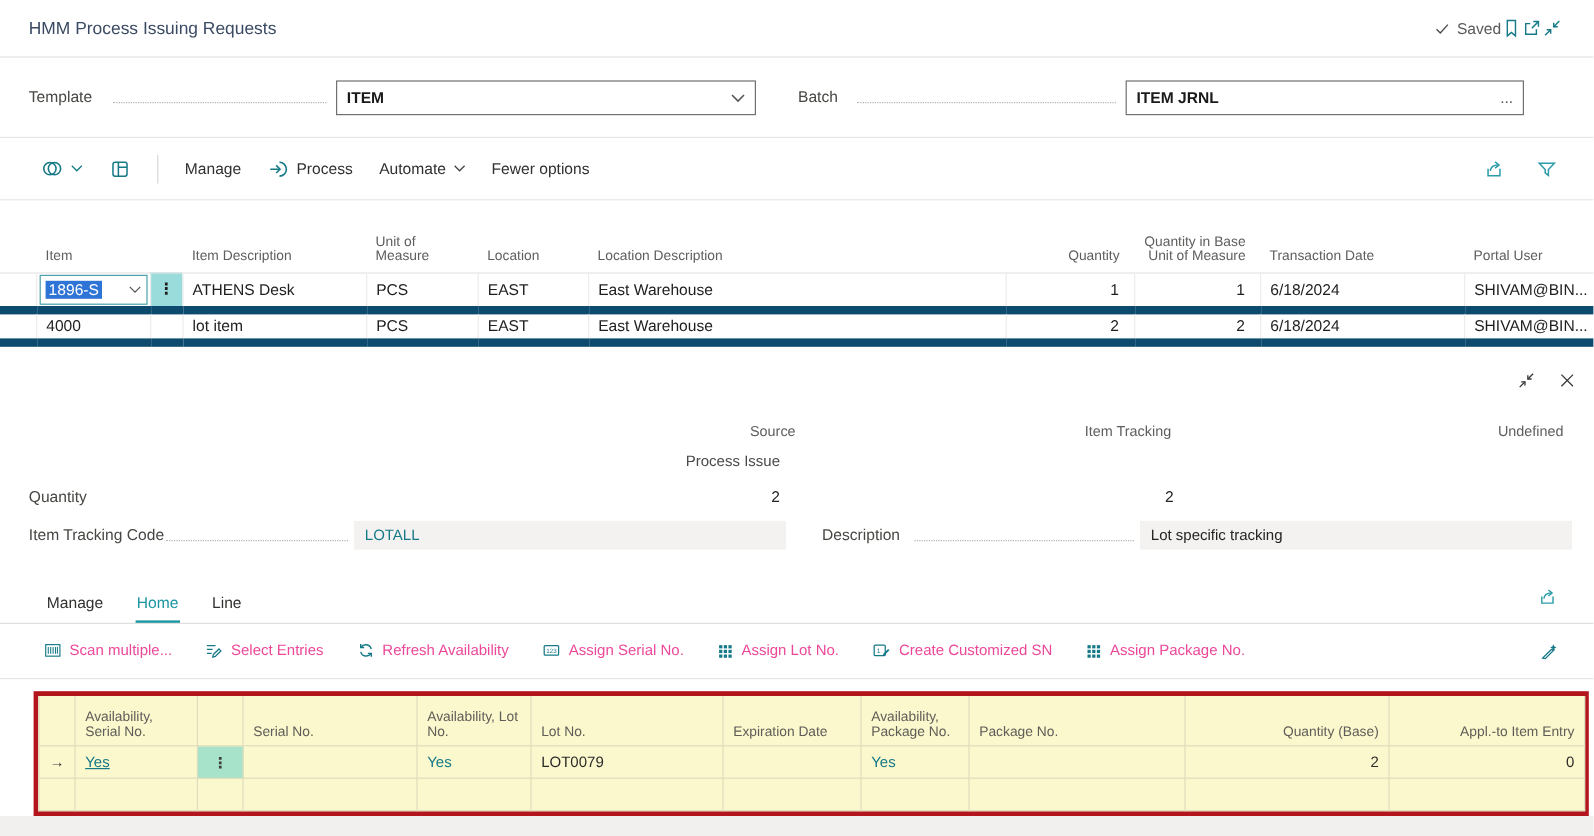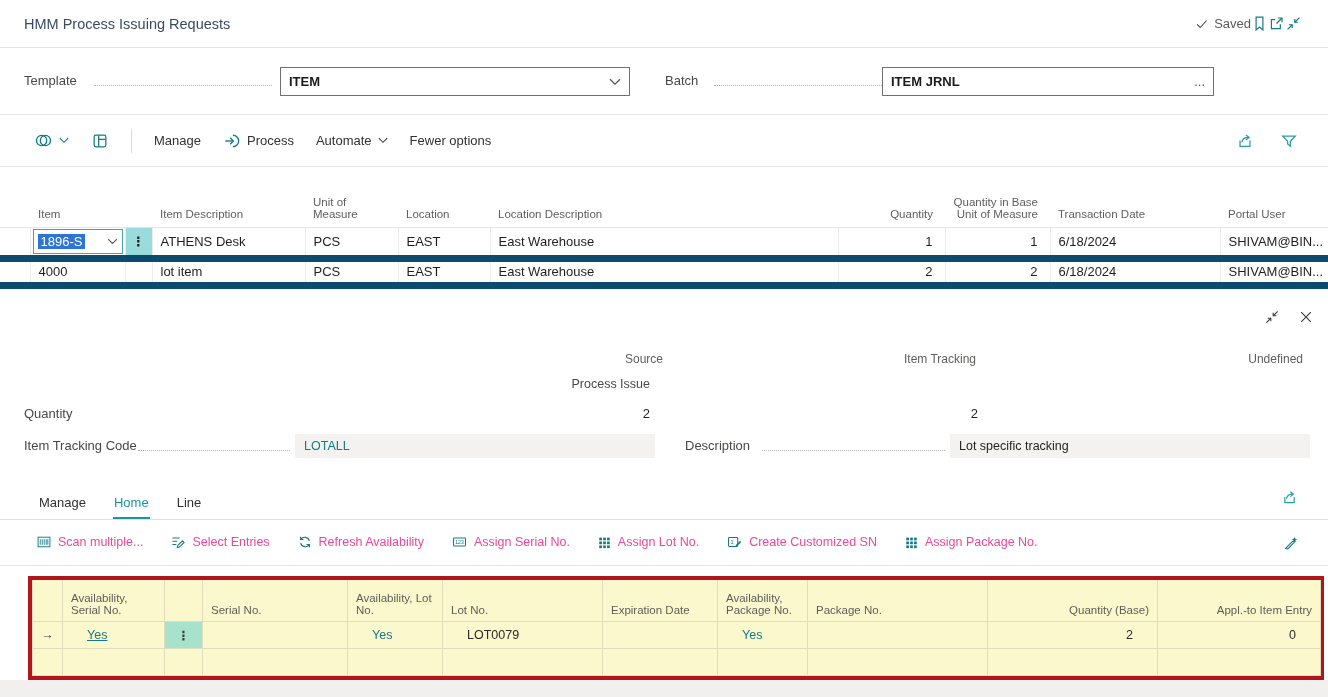--- a/index.html
+++ b/index.html
@@ -87,21 +87,21 @@
   .actions-right { position:absolute; right:28px; top:14px; }
 
   .grid-gap { height:10px; }
 
   
   .grid-wrap { margin-left:28px; width:1296px; border:4px solid #b3151c; background:#fbf8cd; }
   .tg { width:100%; border-collapse:collapse; table-layout:fixed; background:#fbf8cd; }
   .tg th { font-weight:400; color:#5f5d58; font-size:11.5px; text-align:left; vertical-align:bottom;
            padding:4px 8px 5px; border:1px solid #deddbc; border-top:none; height:42px; }
   .tg th.num, .tg td.num { text-align:right; }
-  .tg td { height:27px; padding:0 24px; font-size:12.5px; border:1px solid #deddbc; color:#2b2a28; }
+  .tg td { height:27px; padding:0 8px; font-size:12.5px; border:1px solid #deddbc; color:#2b2a28; }
   .tg .arrow-cell { text-align:center; color:#3a3a3a; padding:0 2px; }
   .tg .sel-green { background:#a7e3cb; text-align:center; color:#3c3c3c; font-weight:700; padding:0; }
   .yes-link { color:#157987; text-decoration:underline; cursor:pointer; }
   .yes-plain { color:#157987; }
 
   .footer-strip { position:absolute; left:0; bottom:0; width:1328px; height:17px; background:#f1f0ee; }
 
   svg { display:block; }
 </style>
 </head>
@@ -149,21 +149,21 @@
     <div class="combo-input" style="left:280px; width:350px">
       <span class="grow">ITEM</span>
       <span>
         <svg width="12" height="8" viewBox="0 0 12 8">
             <path d="M1 1.2l5 5 5-5" stroke="#555" fill="none" stroke-width="1.3"></path>
           </svg>
       </span>
     </div>
     <span class="f-label" style="left:665px">Batch</span>
     <span class="leader" style="left:714px; width:216px"></span>
-    <div class="combo-input" style="left:882px; width:332px">
+    <div class="combo-input" style="left:938px; width:332px">
       <span class="grow">ITEM JRNL</span>
       <button class="ellipsis-btn">...</button>
     </div>
   </div>
 
   <div class="toolbar">
     <button class="tb-item">
       <span>
         <svg width="19" height="19" viewBox="0 0 20 20" stroke="#157987" fill="none" stroke-width="1.4">
             <circle cx="8" cy="10" r="5.4"></circle>

